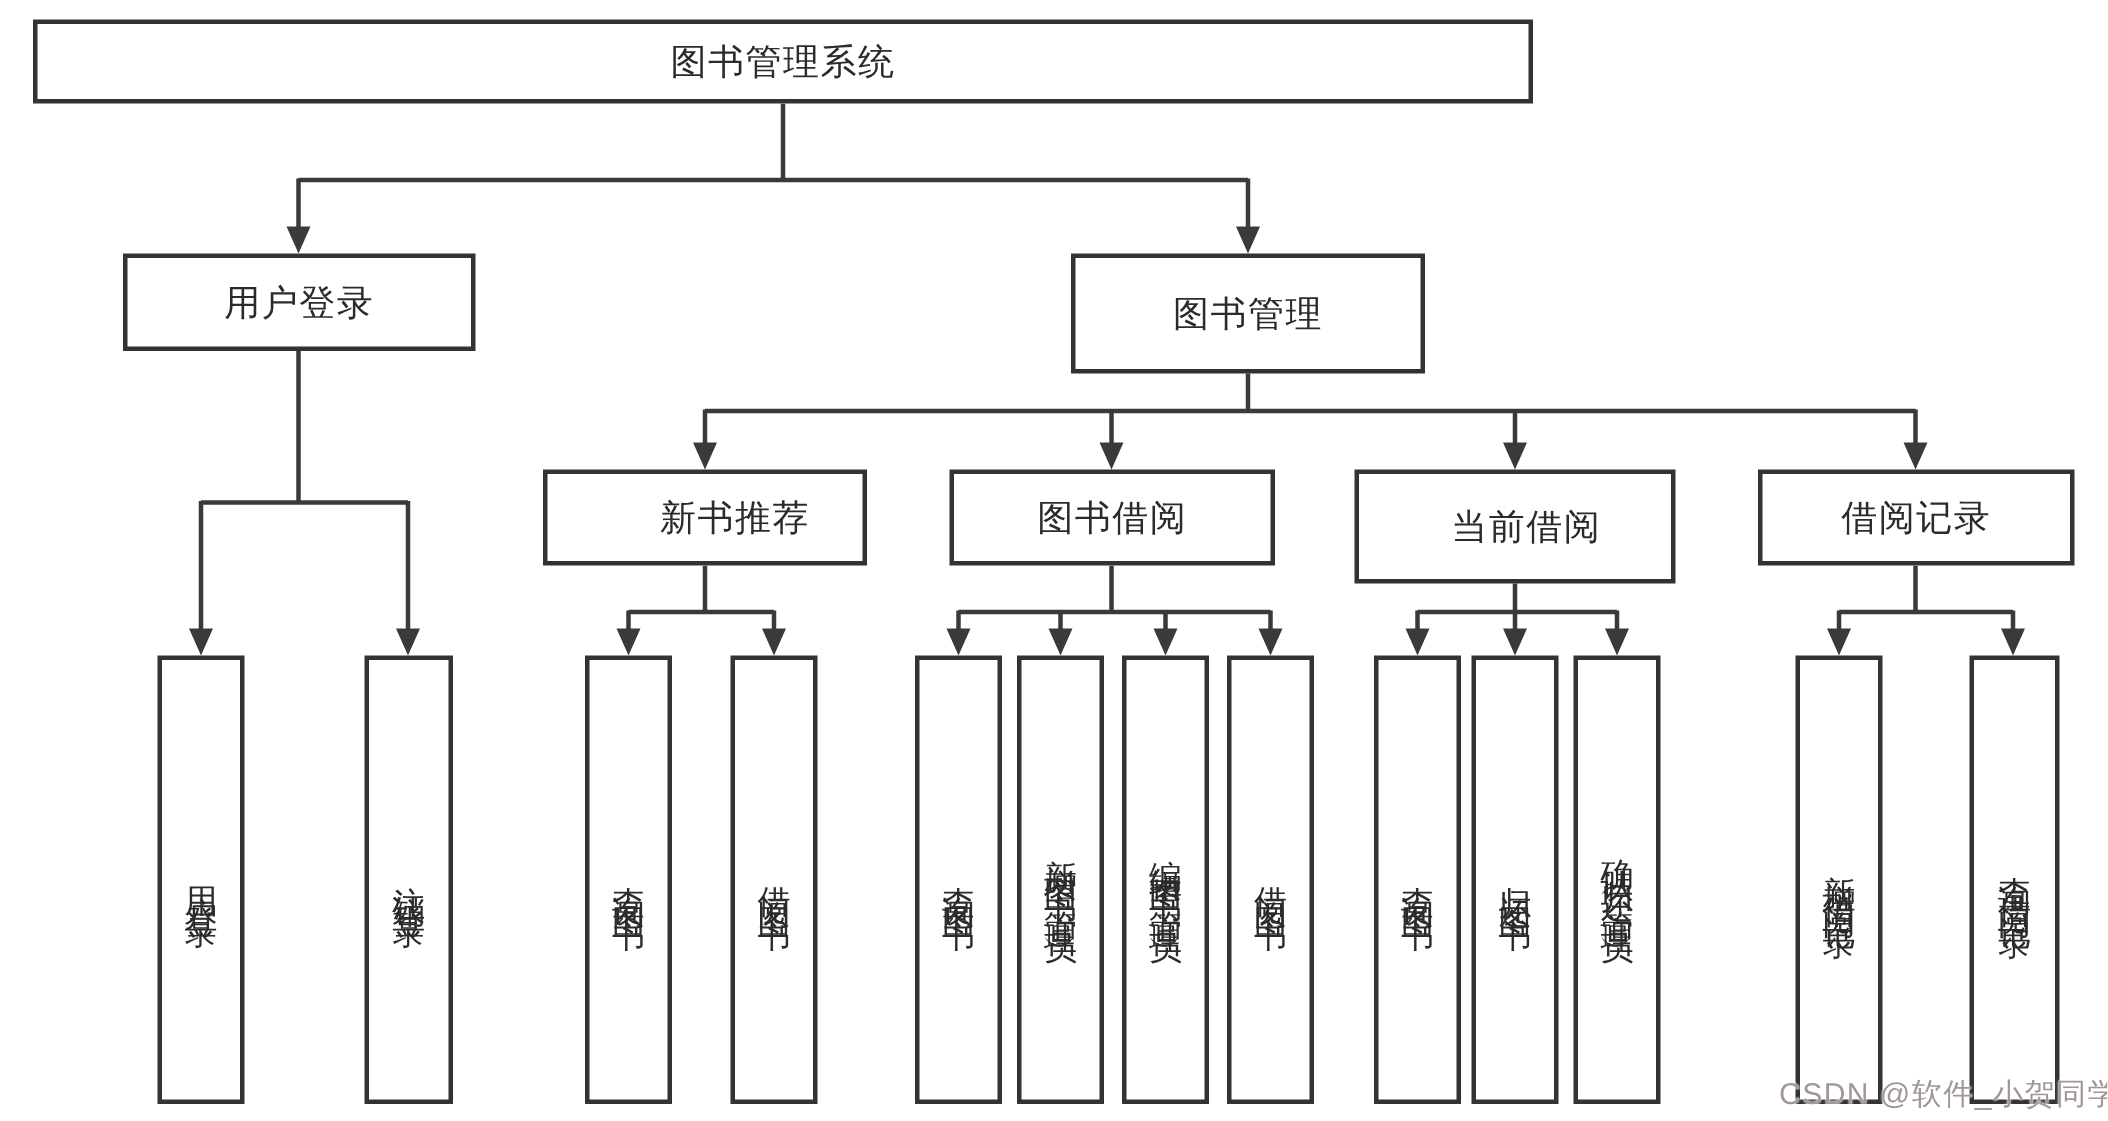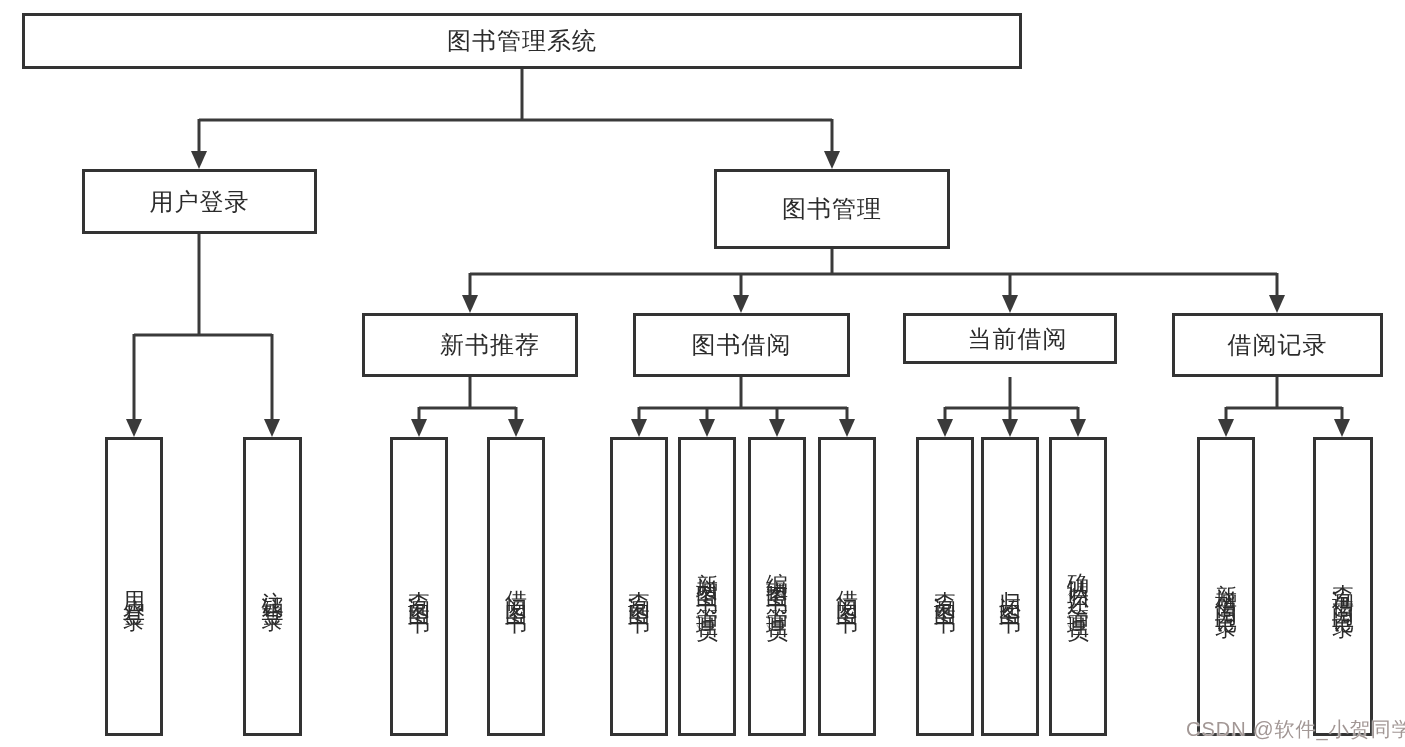--- a/index.html
+++ b/index.html
@@ -108,21 +108,21 @@
   <div class="hbox" style="left:714px;top:169px;width:236px;height:80px;">
     <span>图书管理</span>
   </div>
 
   <div class="hbox" style="left:362px;top:313px;width:216px;height:64px;padding-left:40px;">
     <span>新书推荐</span>
   </div>
   <div class="hbox" style="left:633px;top:313px;width:217px;height:64px;align-items:center;">
     <span>图书借阅</span>
   </div>
-  <div class="hbox" style="left:903px;top:313px;width:214px;height:51px;padding-left:15px;">
+  <div class="hbox" style="left:903px;top:313px;width:214px;height:76px;padding-left:15px;">
     <span>当前借阅</span>
   </div>
   <div class="hbox" style="left:1172px;top:313px;width:211px;height:64px;">
     <span>借阅记录</span>
   </div>
 
   <div class="vbox" style="left:105px;top:437px;width:58px;height:299px;">
     <span class="vtext">用户登录</span>
   </div>
   <div class="vbox" style="left:243px;top:437px;width:59px;height:299px;">

